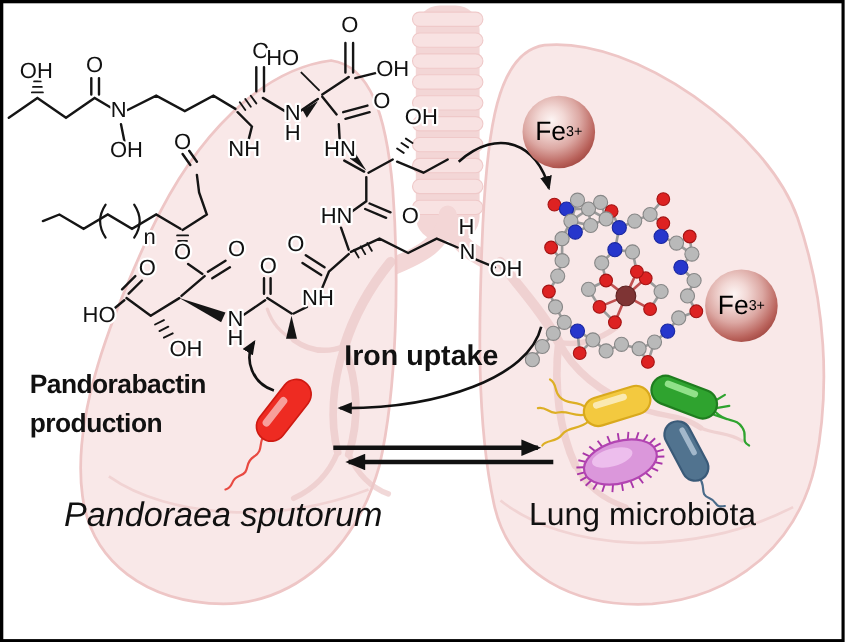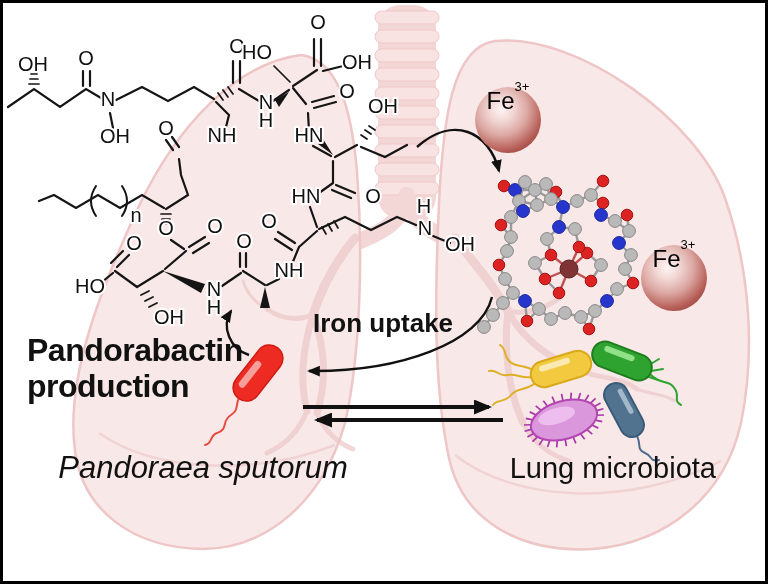--- a/index.html
+++ b/index.html
@@ -1,25 +1,25 @@
 <!DOCTYPE html>
 <html><head>
 <meta charset="utf-8">
 <style>
   html,body{margin:0;padding:0;background:#fff;}
   #fig{position:relative;width:768px;height:584px;box-sizing:border-box;border:3px solid #000;background:#fff;overflow:hidden;font-family:"Liberation Sans",sans-serif;}
   #scene{position:absolute;left:0;top:0;}
   .txt{position:absolute;color:#111;}
-  .bold2{font-weight:bold;font-size:32px;line-height:36px;letter-spacing:-0.5px;}
+  .bold2{font-weight:bold;font-size:24px;line-height:36px;letter-spacing:-0.5px;}
   .boldmid{font-weight:bold;font-size:26px;text-align:center;}
   .ital{font-style:italic;font-size:31px;text-align:center;}
-  .plain{font-size:29px;text-align:right;}
+  .plain{font-size:29px;text-align:left;}
   .fe{position:absolute;width:66px;height:66px;border-radius:50%;
       background:radial-gradient(circle at 40% 34%,#fdf5f4 0%,#f2d8d5 20%,#dca8a3 44%,#b9625b 68%,#923832 86%,#7a2b27 100%);
-      display:flex;align-items:flex-start;justify-content:center;color:#000;font-size:24px;}
+      display:flex;align-items:center;justify-content:center;color:#000;font-size:24px;}
   .fe sup{font-size:13px;vertical-align:9px;line-height:0;}
   #struct-labels text{font-family:"Liberation Sans",sans-serif;font-size:20px;fill:#111;text-anchor:middle;paint-order:stroke;stroke:#ffffff;stroke-width:4px;stroke-linejoin:round;}
 </style>
 </head>
 <body>
 
 <div id="fig">
   <svg id="scene" width="762" height="578" viewBox="0 0 762 578">
     <defs>
       <marker id="ah-s" viewBox="0 0 12 10" refX="10" refY="5" markerWidth="13" markerHeight="11" orient="auto" markerUnits="userSpaceOnUse">

